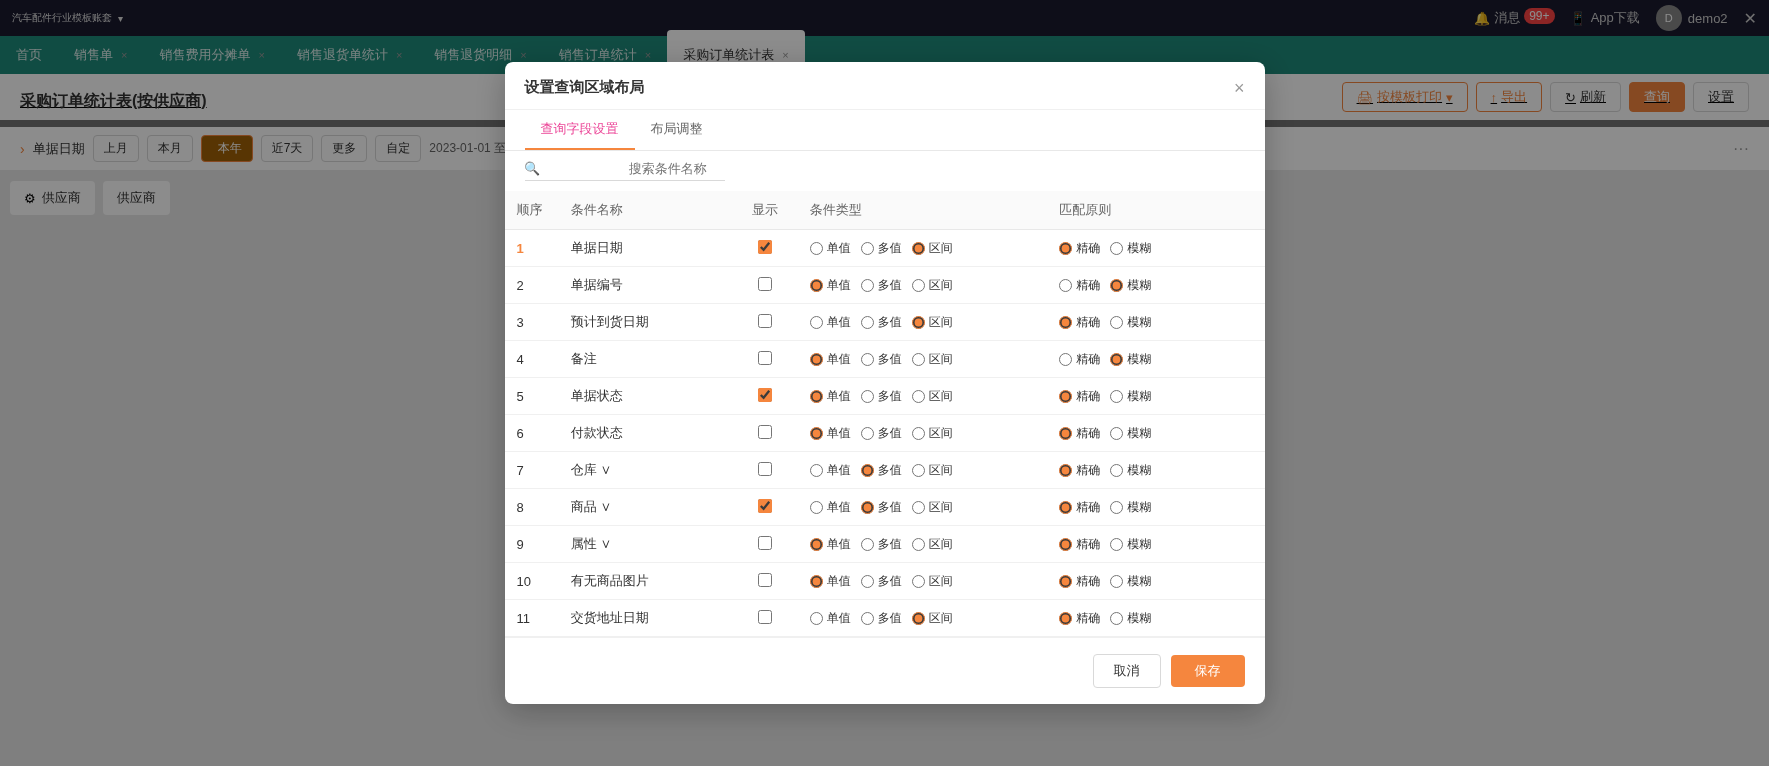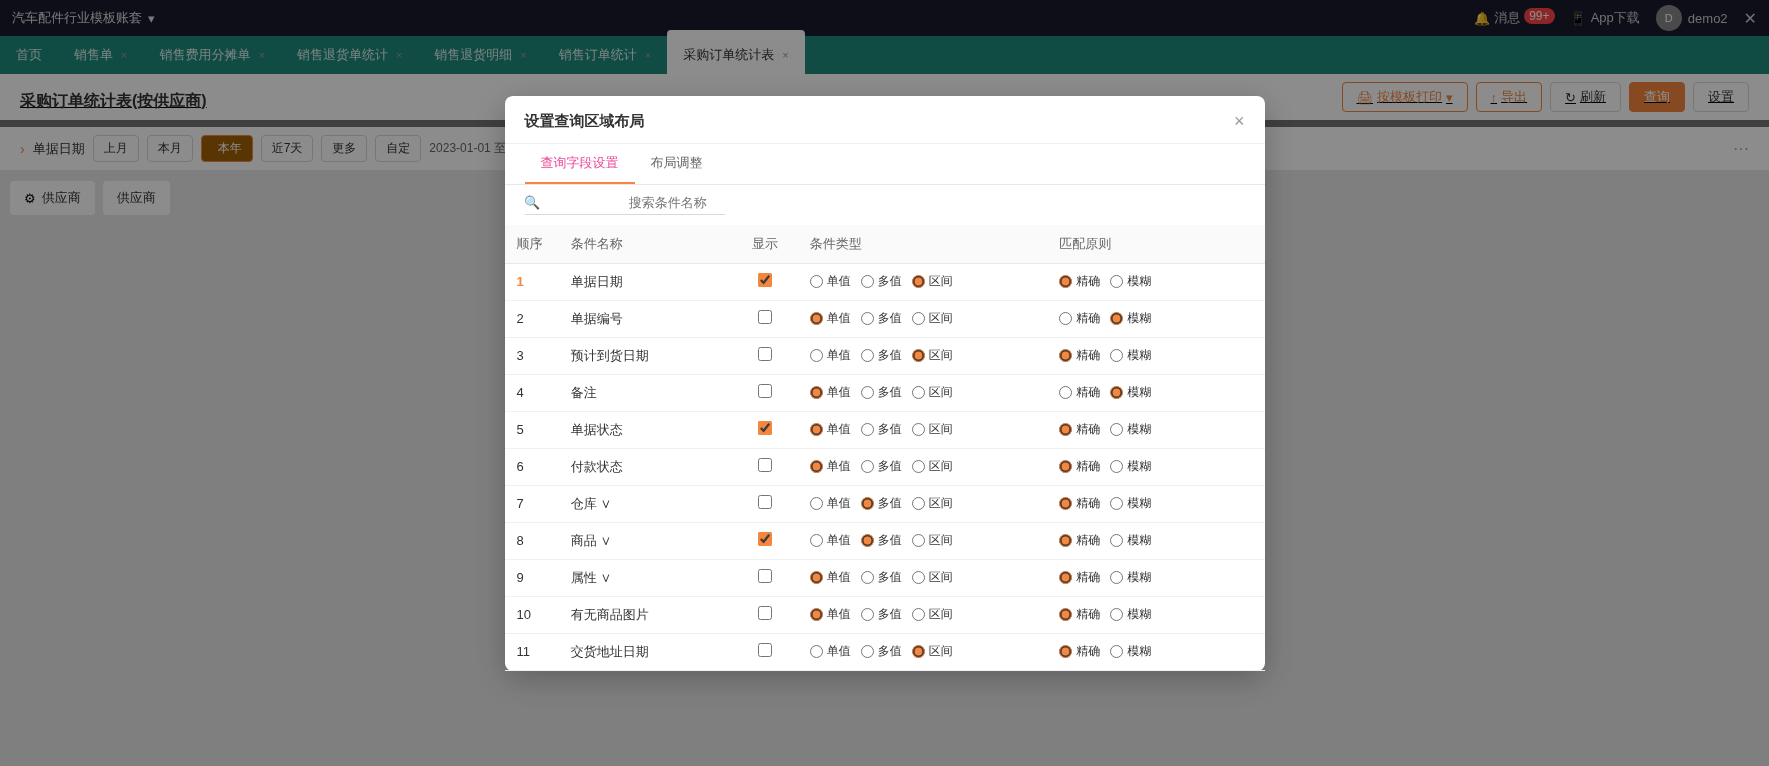--- a/index.html
+++ b/index.html
@@ -8,21 +8,21 @@
     
     .top-nav {
       background: #1a1a2e;
       height: 36px;
       display: flex;
       align-items: center;
       justify-content: space-between;
       padding: 0 12px;
       color: #ccc;
     }
-    .top-nav-left { font-size: 13px; color: #ddd; display: flex; align-items: center; gap: 6px; }
+    .top-nav-left { font-size: 10px; color: #ddd; display: flex; align-items: center; gap: 6px; }
     .top-nav-right { display: flex; align-items: center; gap: 16px; font-size: 13px; color: #ccc; }
     .notification-badge { background: #ff4444; color: white; border-radius: 8px; padding: 1px 5px; font-size: 12px; position: relative; top: -2px; }
     .avatar { width: 26px; height: 26px; border-radius: 50%; background: #888; display: inline-flex; align-items: center; justify-content: center; color: white; font-size: 11px; }
 
     
     .tab-bar {
       background: #1e8a7a;
       height: 38px;
       display: flex;
       align-items: center;
@@ -491,14 +491,18 @@
                 <div class="radio-group">
                   <label class="radio-item"><input type="radio" name="match_10" value="精确" checked="" style="">精确</label>
                   <label class="radio-item"><input type="radio" name="match_10" value="模糊" style="">模糊</label>
                 </div>
               </td>
             </tr>
           </tbody>
       </table>
     </div>
 
+    <div class="dialog-footer">
+      <button class="btn-cancel">取消</button>
+      <button class="btn-save">保存</button>
+    </div>
   </div>
 </div>
 
 </body></html>

